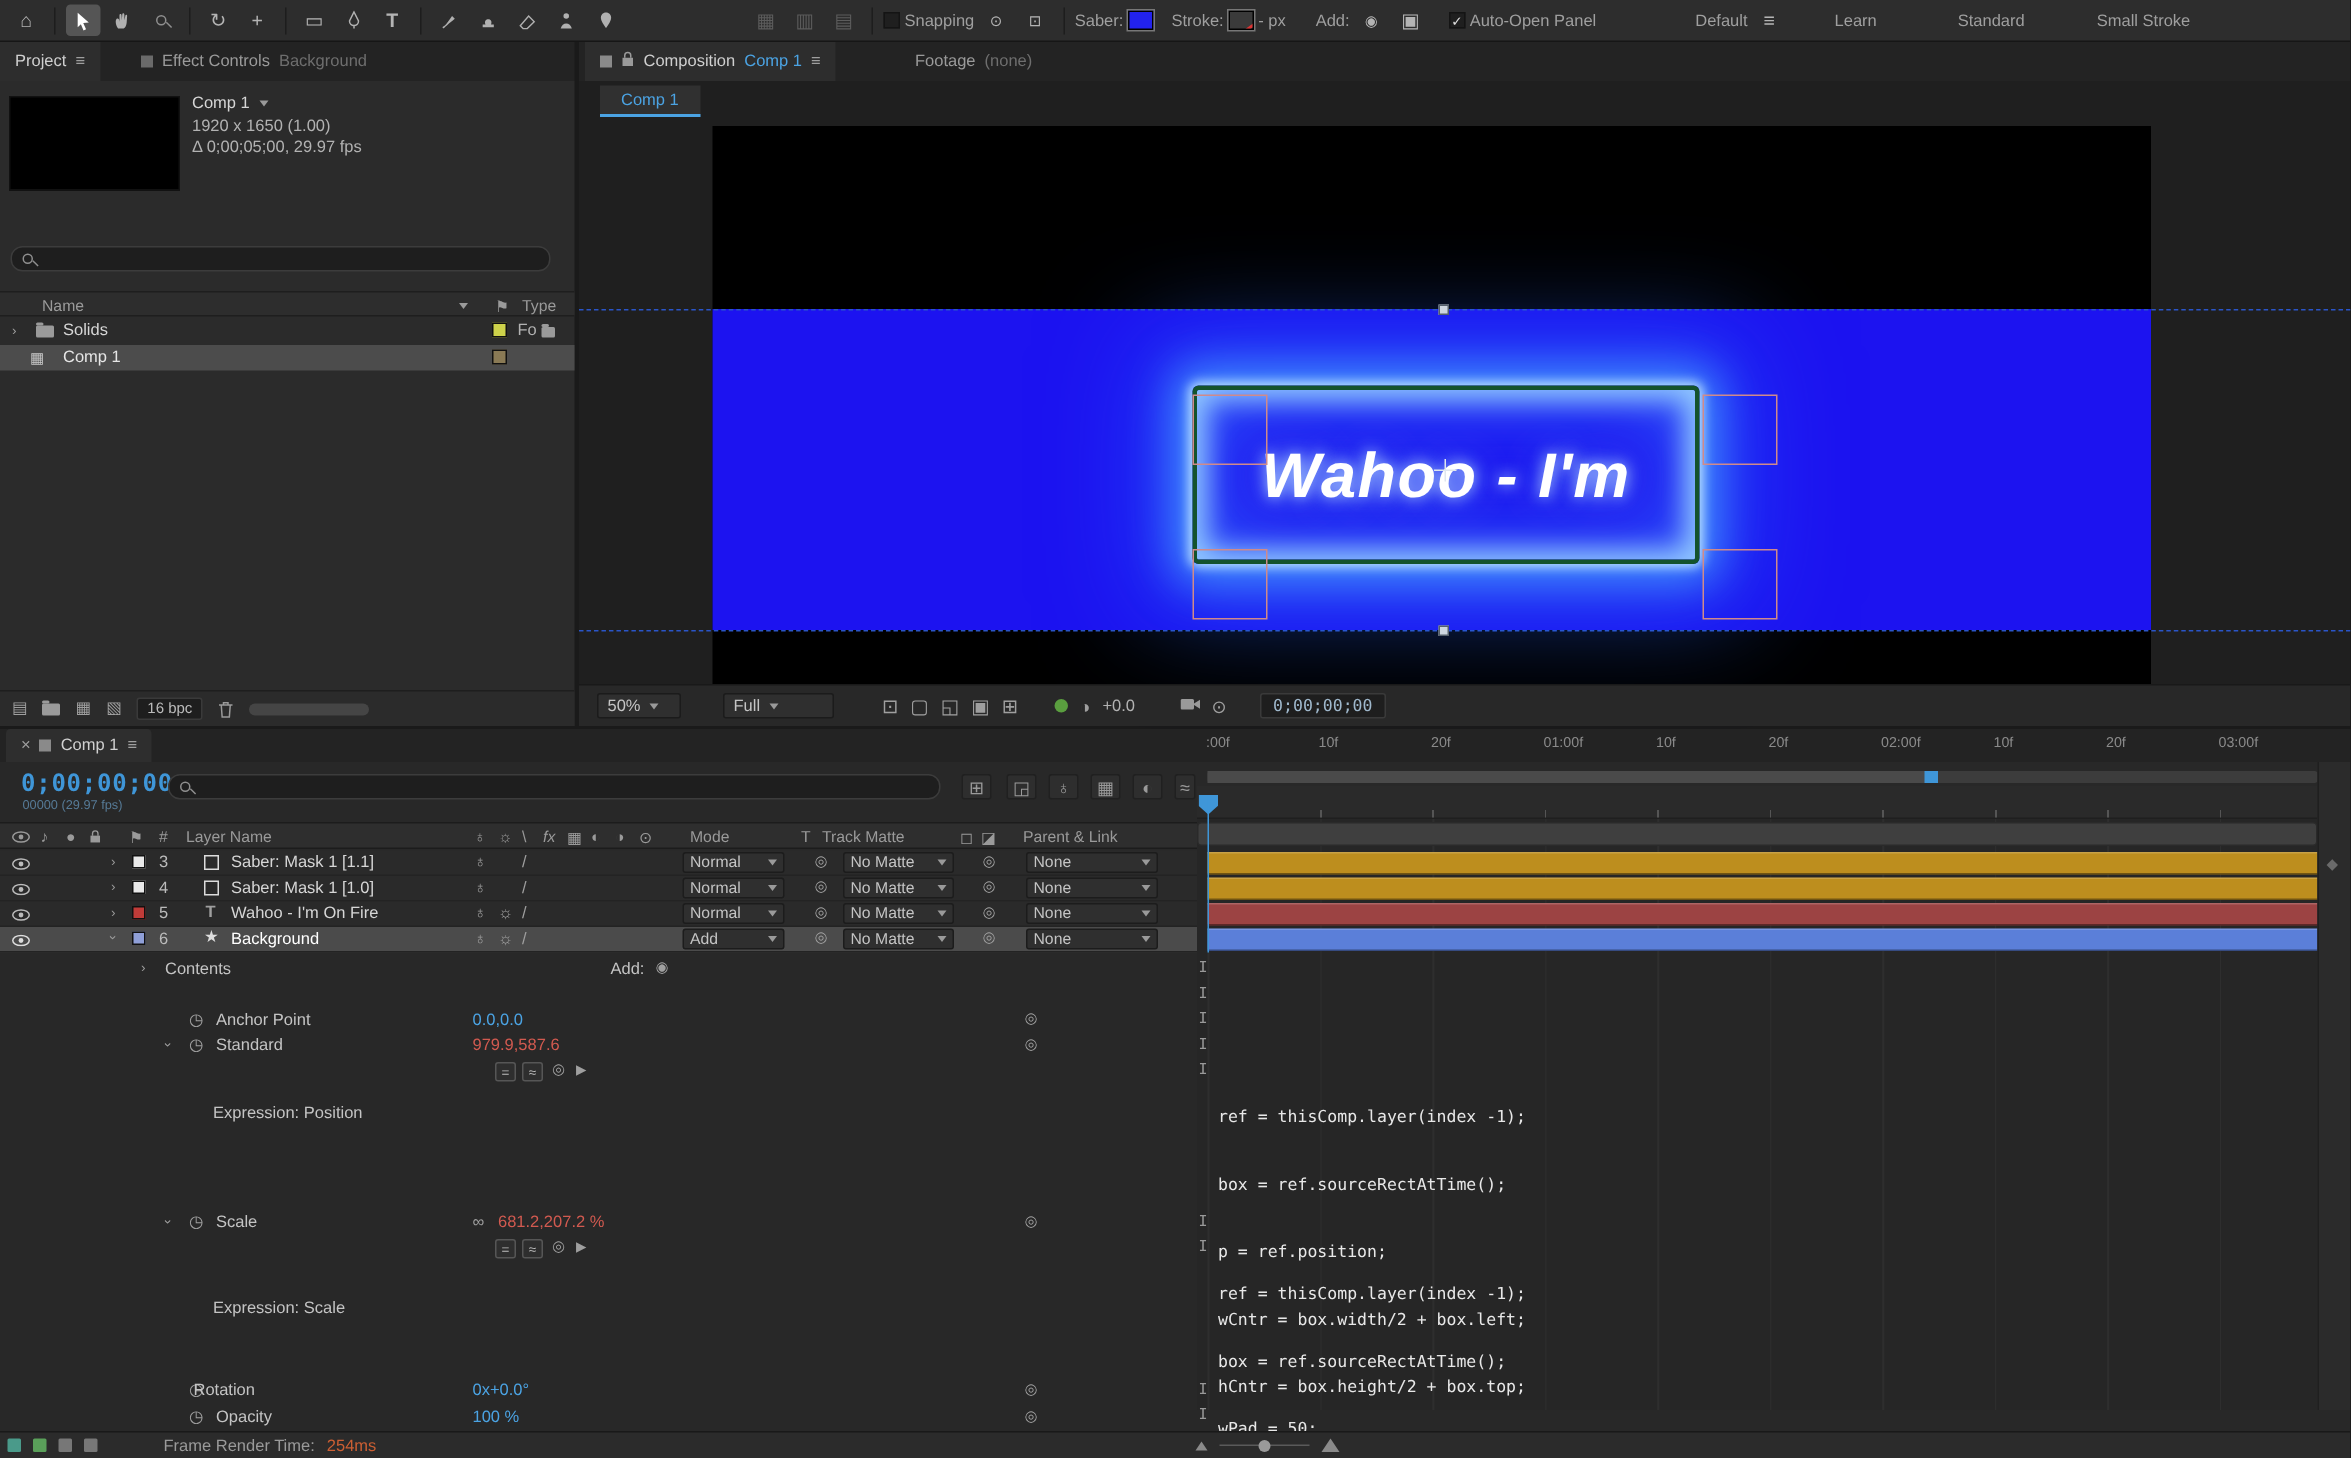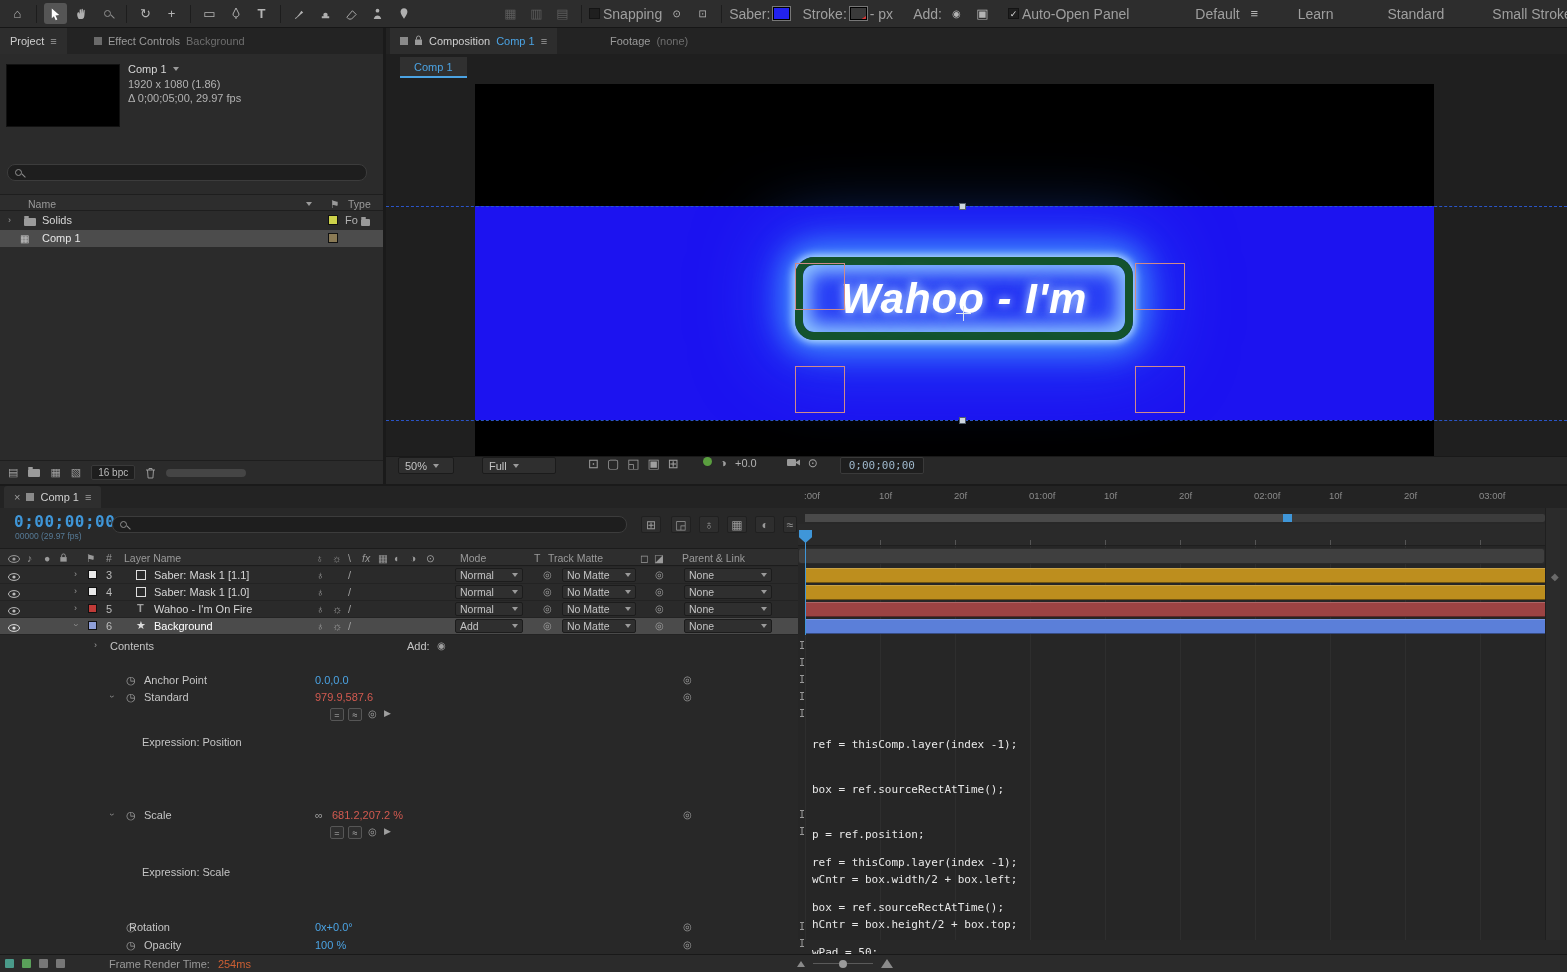--- a/index.html
+++ b/index.html
@@ -15,21 +15,21 @@
 
 #toolbar{position:absolute;left:0;top:0;width:1567px;height:28px;background:#2d2d2d;border-bottom:1px solid #161616;display:flex;align-items:center;padding:0 6px;gap:3px}
 .tool{width:23px;height:21px;display:flex;align-items:center;justify-content:center;color:#b4b4b4;font-size:13px;border-radius:3px;flex:none}
 .tool.active{background:#555;color:#fff}
 .tsep{width:1px;height:18px;background:#1d1d1d;margin:0 4px;flex:none}
 .sp{flex:none}
 .cb{width:11px;height:11px;border:1px solid #141414;background:#1f1f1f;display:inline-flex;align-items:center;justify-content:center;color:#ddd;font-size:9px;flex:none}
 .swatch-fill{width:17px;height:13px;background:#2222ee;border:1px solid #000;outline:1px solid #777;flex:none}
 .swatch-stroke{width:17px;height:13px;background:#3a3a3a;border:1px solid #000;outline:1px solid #777;position:relative;overflow:hidden;flex:none}
 .swatch-stroke::after{content:"";position:absolute;left:-2px;top:11px;width:26px;height:2px;background:#d33;transform:rotate(-35deg)}
-.tlabel{color:#9f9f9f;font-size:14px;white-space:nowrap;flex:none}
+.tlabel{color:#9f9f9f;font-size:11px;white-space:nowrap;flex:none}
 
 
 #tabrow{position:absolute;left:0;top:28px;width:1567px;height:26px;background:#1a1a1a}
 .tabstrip{position:absolute;top:0;height:26px;background:#232323}
 .tab{position:absolute;top:0;height:26px;display:flex;align-items:center;gap:6px;padding:0 10px;color:#9a9a9a;white-space:nowrap}
 .tab.active{background:#2d2d2d;color:#cfcfcf}
 .sqicon{width:8px;height:8px;background:#8a8a8a;flex:none}
 
 
 #project{position:absolute;left:0;top:54px;width:383px;height:430px;background:#2b2b2b}
@@ -47,29 +47,29 @@
 #proj-footer{position:absolute;left:0;top:406px;width:383px;height:24px;background:#2b2b2b;border-top:1px solid #1e1e1e;display:flex;align-items:center;gap:10px;padding:0 8px}
 .bpc{background:#1e1e1e;border:1px solid #3a3a3a;border-radius:2px;padding:1px 6px;color:#bbb;font-size:10px}
 .scrollthumb{width:80px;height:8px;background:#454545;border-radius:4px}
 
 
 #comp{position:absolute;left:386px;top:54px;width:1181px;height:430px;background:#1f1f1f}
 #comp-subtab{position:absolute;left:14px;top:3px;height:21px;display:flex;align-items:center;padding:0 14px;background:#303030;border-bottom:2px solid #4ba3e3;color:#4ba3e3}
 #canvas{position:absolute;left:89px;top:30px;width:959px;height:372px;background:#000;overflow:visible}
 #solid{position:absolute;left:0;top:122px;width:959px;height:214px}
 .guide{position:absolute;left:-89px;width:1181px;border-top:1px dashed #2a55c8;height:0}
-#glowbox{position:absolute;left:320px;top:173px;width:338px;height:83px;border:8px solid #14532d;border-radius:19px;
+#glowbox{position:absolute;left:320px;top:173px;width:338px;height:119px;border:3px solid #14532d;border-radius:4px;
  box-shadow:0 0 8px 2px #bfe4ff,0 0 30px 12px rgba(70,150,255,.95),0 0 70px 30px rgba(40,100,255,.55),inset 0 0 18px 7px rgba(150,205,255,.95),inset 0 0 46px 18px rgba(60,130,255,.55);
  display:flex;flex-direction:column;align-items:center;justify-content:center}
 .fire-text{font-weight:bold;font-style:italic;font-size:42px;line-height:1.12;color:#fff;letter-spacing:1px;text-shadow:0 0 10px rgba(190,225,255,.95),0 0 26px rgba(90,160,255,.8);white-space:nowrap}
 .maskbox{position:absolute;width:50px;height:47px;border:1px solid #d08a8a}
 .handle{position:absolute;width:7px;height:7px;background:#cdd6e0;border:1px solid #55606c}
 #anchor-x{position:absolute;width:15px;height:1px;background:#dfe6ee}
 #anchor-y{position:absolute;width:1px;height:15px;background:#dfe6ee}
-#viewerbar{position:absolute;left:0;top:402px;width:1181px;height:28px;background:#282828;border-top:1px solid #191919;display:flex;align-items:flex-start;gap:8px;padding:0 12px}
+#viewerbar{position:absolute;left:0;top:402px;width:1181px;height:28px;background:#282828;border-top:1px solid #191919;display:flex;align-items:center;gap:8px;padding:0 12px}
 .dd{display:inline-flex;align-items:center;background:#2f2f2f;border:1px solid #1b1b1b;border-radius:2px;height:17px;padding:0 6px;color:#c4c4c4;gap:6px;white-space:nowrap}
 .caret{width:0;height:0;border-left:3.5px solid transparent;border-right:3.5px solid transparent;border-top:4px solid #9a9a9a}
 .tcbox{background:#1e1e1e;border:1px solid #3a3a3a;border-radius:2px;height:17px;display:inline-flex;align-items:center;padding:0 8px;color:#9fb8cc}
 .greendot{width:9px;height:9px;border-radius:50%;background:#5a9e3f;display:inline-block}
 
 
 #timeline{position:absolute;left:0;top:486px;width:1567px;height:468px;background:#282828}
 #tl-tabstrip{position:absolute;left:0;top:0;width:1567px;height:22px;background:#232323}
 #tl-tab{position:absolute;left:4px;top:0;height:22px;display:flex;align-items:center;gap:6px;padding:0 10px;background:#2e2e2e;color:#d0d0d0;border-radius:3px 3px 0 0}
 #tl-timecode{position:absolute;left:14px;top:26px;font-size:16px;font-weight:bold;color:#3f96d8;letter-spacing:.5px}
@@ -233,21 +233,21 @@
       <span class="dim">(none)</span>
     </div>
   </div>
 
   <div id="project">
     <div id="proj-thumb"></div>
     <div class="a" style="left:128px;top:9px;color:#d6d6d6;display:flex;gap:6px;align-items:center">
       <span>Comp 1</span>
       <span class="caret"></span>
     </div>
-    <div class="a" style="left:128px;top:24px;color:#b2b2b2">1920 x 1080 (1.86)</div>
+    <div class="a" style="left:128px;top:24px;color:#b2b2b2">1920 x 1650 (1.00)</div>
     <div class="a" style="left:128px;top:38px;color:#b2b2b2">Δ 0;00;05;00, 29.97 fps</div>
     <div class="search" style="left:7px;top:110px;width:360px">
       <span class="mag"></span>
       <input style="">
     </div>
     <div id="proj-header">
       <span class="hcell" style="left:28px">Name</span>
       <span class="caret a" style="left:306px;top:7px"></span>
       <span class="hcell" style="left:330px;color:#9a9a9a">⚑</span>
       <span class="hcell" style="left:348px">Type</span>

